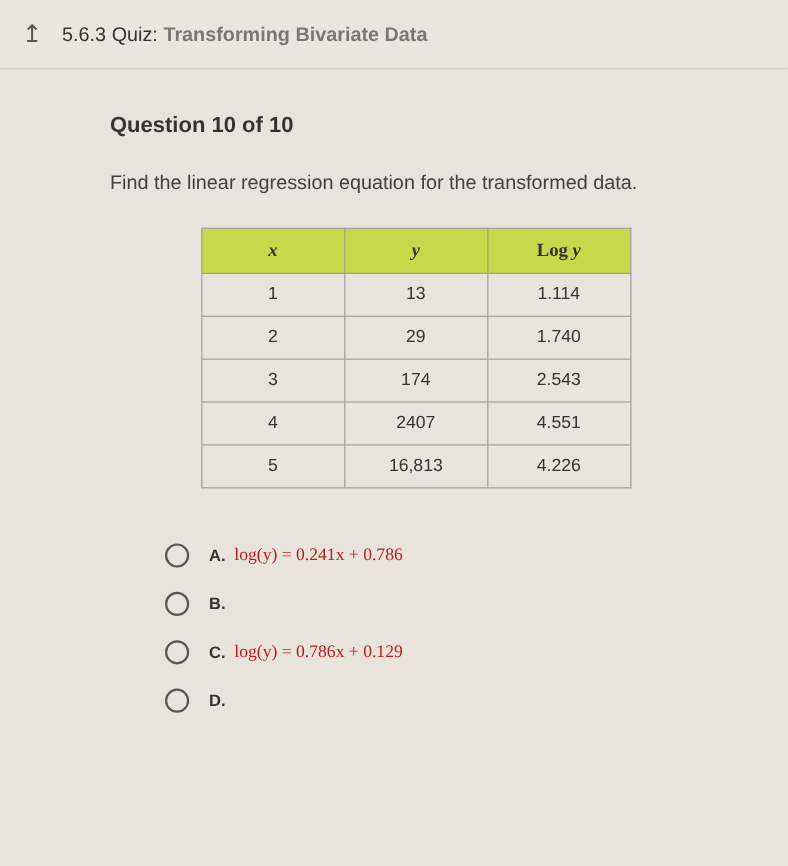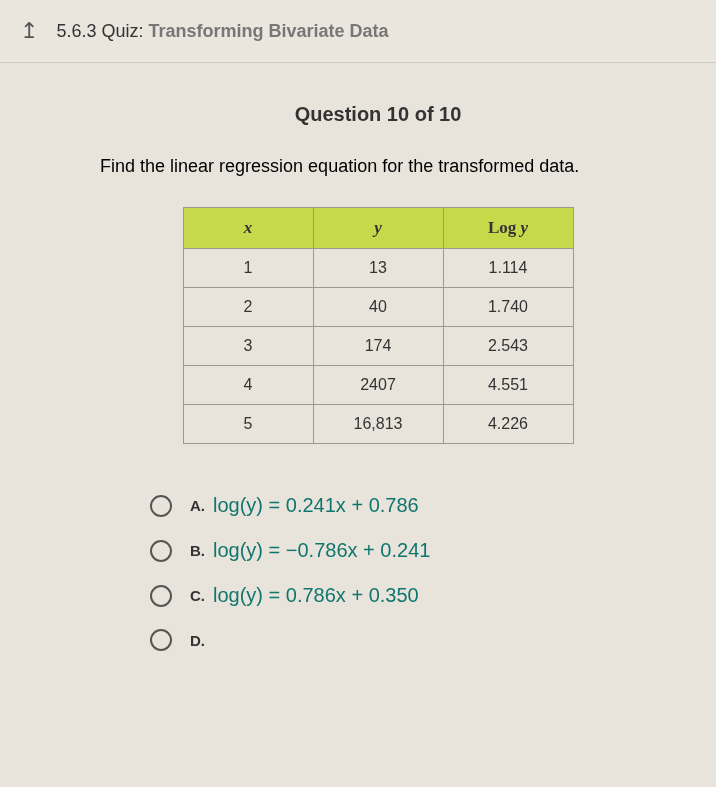--- a/index.html
+++ b/index.html
@@ -41,25 +41,24 @@
       font-weight: bold;
     }
     .content {
       padding: 40px 60px 20px 100px;
     }
     .question-num {
       font-size: 20px;
       font-weight: bold;
       color: #333;
       margin-bottom: 30px;
-      text-align: center;
     }
     .question-text {
       font-size: 18px;
-      color: #000000;
+      color: #404040;
       margin-bottom: 30px;
     }
     .data-table {
       border-collapse: collapse;
       margin: 0 auto 50px auto;
     }
     .data-table th, .data-table td {
       border: 1px solid #999;
       padding: 10px 0;
       text-align: center;
@@ -97,23 +96,23 @@
       margin-right: 18px;
       flex-shrink: 0;
     }
     .option-letter {
       font-weight: bold;
       font-size: 15px;
       color: #333;
       margin-right: 8px;
     }
     .option-text {
-      font-size: 20px;
-      color: #0f766e;
-      font-family: Liberation Sans, sans-serif;
+      font-size: 16px;
+      color: #b91c1c;
+      font-family: Liberation Serif, serif;
     }
   </style>
 </head>
 <body>
 
 <div class="header">
   <span class="back-arrow">↥</span>
   <span class="quiz-label">
     <span class="bold">5.6.3</span>
     <span class="bold">Quiz:</span>
@@ -134,21 +133,21 @@
       </tr>
     </thead>
     <tbody>
       <tr>
         <td>1</td>
         <td>13</td>
         <td>1.114</td>
       </tr>
       <tr>
         <td>2</td>
-        <td>40</td>
+        <td>29</td>
         <td>1.740</td>
       </tr>
       <tr>
         <td>3</td>
         <td>174</td>
         <td>2.543</td>
       </tr>
       <tr>
         <td>4</td>
         <td>2407</td>
@@ -164,25 +163,24 @@
 
   <div class="options">
     <div class="option">
       <div class="radio"></div>
       <span class="option-letter">A.</span>
       <span class="option-text">log(y) = 0.241x + 0.786</span>
     </div>
     <div class="option">
       <div class="radio"></div>
       <span class="option-letter">B.</span>
-      <span class="option-text">log(y) = −0.786x + 0.241</span>
     </div>
     <div class="option">
       <div class="radio"></div>
       <span class="option-letter">C.</span>
-      <span class="option-text">log(y) = 0.786x + 0.350</span>
+      <span class="option-text">log(y) = 0.786x + 0.129</span>
     </div>
     <div class="option">
       <div class="radio"></div>
       <span class="option-letter">D.</span>
     </div>
   </div>
 </div>
 
 </body></html>

